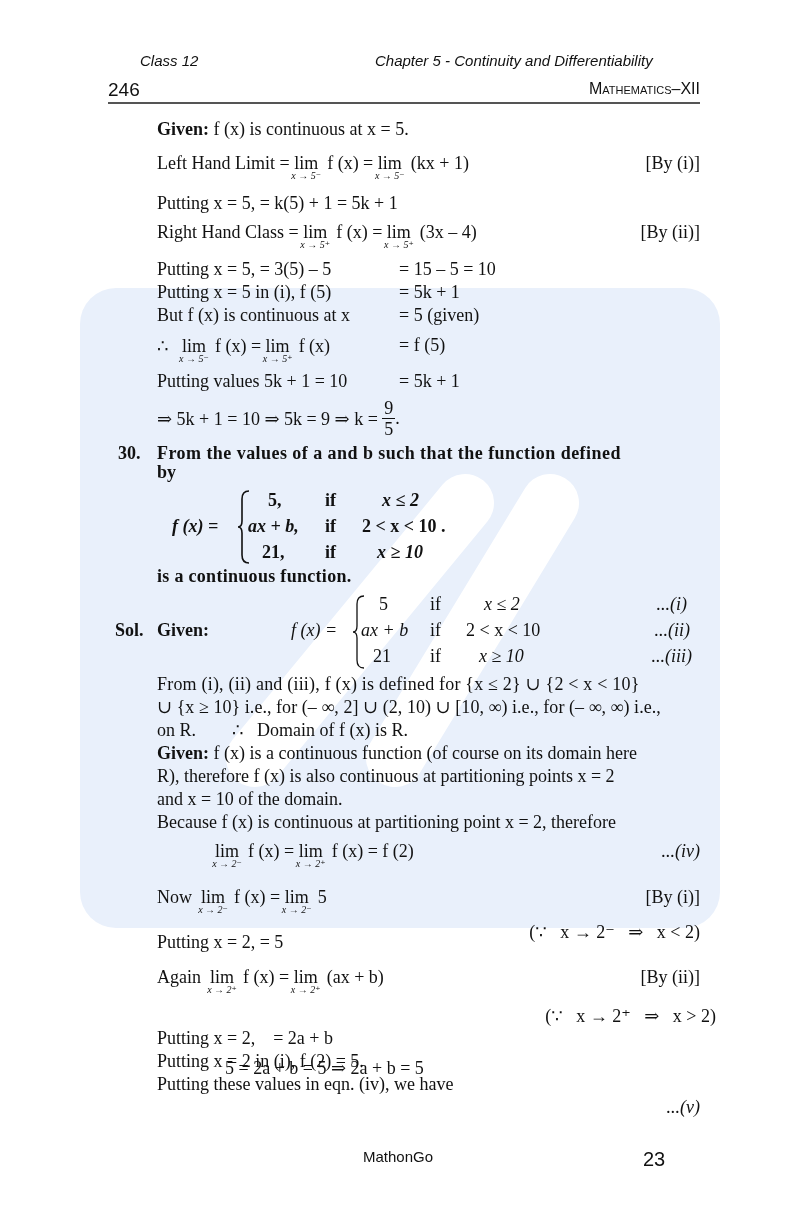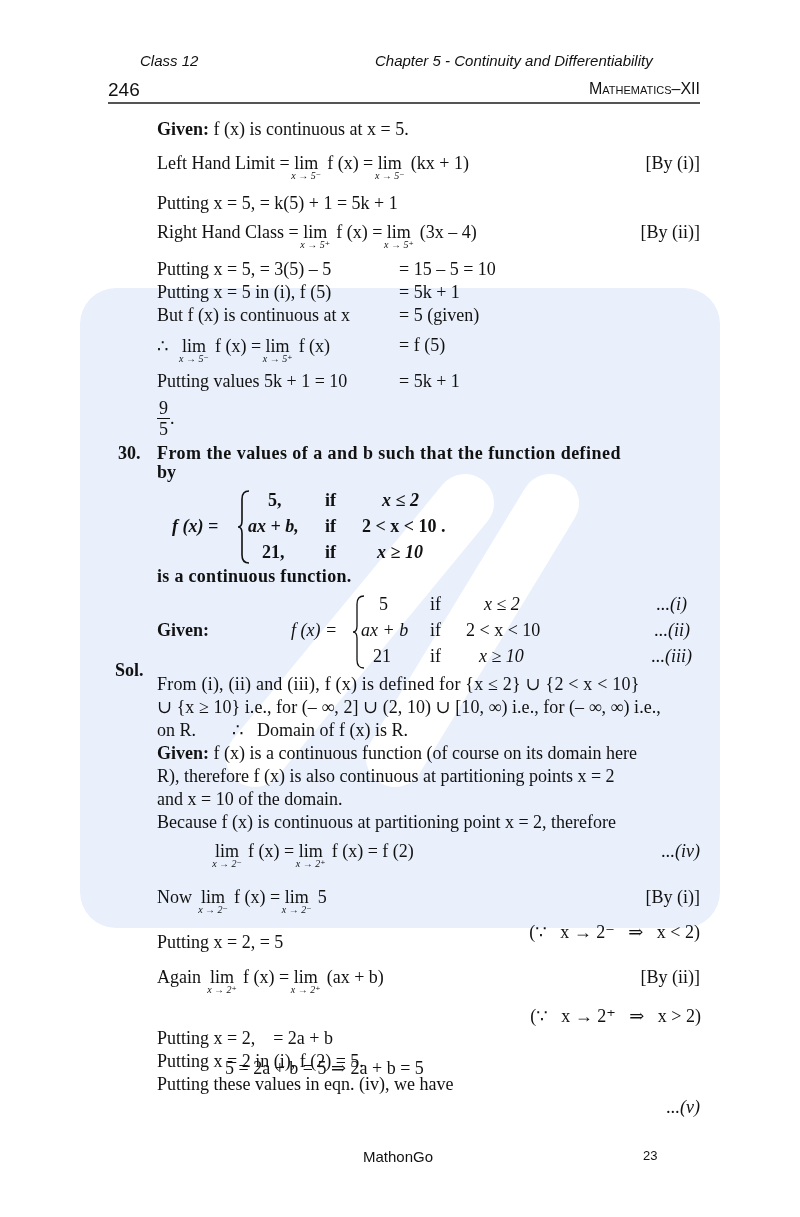--- a/index.html
+++ b/index.html
@@ -81,20 +81,21 @@
   &nbsp;<span>f (x) =</span>
   <span class="lim"><span>lim</span><span class="sub">x → 5⁺</span></span>
   &nbsp;<span>f (x)</span>
 </div>
 <div class="abs t" style="left:399px;top:335px;">= f (5)</div>
 
 <div class="abs t" style="left:157px;top:371px;">Putting values 5k + 1 = 10</div>
 <div class="abs t" style="left:399px;top:371px;">= 5k + 1</div>
 
 <div class="abs t" style="left:157px;top:398px;">
+  <span style="vertical-align:middle;">⇒  5k + 1 = 10  ⇒  5k = 9  ⇒  k =</span>
   <span class="frac"><span class="num">9</span><span>5</span></span><span style="vertical-align:middle;">.</span>
 </div>
 
 <div class="abs t b" style="left:118px;top:443px;">30.</div>
 <div class="abs t b" style="left:157px;top:443px;letter-spacing:0.45px;">From the values of a and b such that the function defined</div>
 <div class="abs t b" style="left:157px;top:462px;">by</div>
 
 <div class="abs t b" style="left:172px;top:516px;font-style:italic;">f (x) =</div>
 <svg class="brace" style="left:237px;top:489px;" width="14" height="76">
   <path d="M12 2 Q5 2 5 10 L5 32 Q5 38 1 38 Q5 38 5 44 L5 66 Q5 74 12 74" fill="none" stroke="#111" stroke-width="1.6"></path>
@@ -103,21 +104,21 @@
 <div class="abs t b" style="left:325px;top:490px;">if</div>
 <div class="abs t b" style="left:382px;top:490px;font-style:italic;">x ≤ 2</div>
 <div class="abs t b" style="left:248px;top:516px;font-style:italic;">ax + b,</div>
 <div class="abs t b" style="left:325px;top:516px;">if</div>
 <div class="abs t b" style="left:362px;top:516px;">2 &lt; x &lt; 10 .</div>
 <div class="abs t b" style="left:262px;top:542px;">21,</div>
 <div class="abs t b" style="left:325px;top:542px;">if</div>
 <div class="abs t b" style="left:377px;top:542px;font-style:italic;">x ≥ 10</div>
 <div class="abs t b" style="left:157px;top:566px;letter-spacing:0.3px;">is a continuous function.</div>
 
-<div class="abs t b" style="left:115px;top:620px;margin-top:40px;">Sol.</div>
+<div class="abs t b" style="left:115px;top:620px;">Sol.</div>
 <div class="abs t b" style="left:157px;top:620px;">Given:</div>
 <div class="abs t" style="left:291px;top:620px;font-style:italic;">f (x) =</div>
 <svg class="brace" style="left:352px;top:594px;" width="14" height="76">
   <path d="M12 2 Q5 2 5 10 L5 32 Q5 38 1 38 Q5 38 5 44 L5 66 Q5 74 12 74" fill="none" stroke="#111" stroke-width="1.3"></path>
 </svg>
 <div class="abs t" style="left:379px;top:594px;">5</div>
 <div class="abs t" style="left:430px;top:594px;">if</div>
 <div class="abs t" style="left:484px;top:594px;font-style:italic;">x ≤ 2</div>
 <div class="right t" style="right:113px;top:594px;font-style:italic;">...(i)</div>
 <div class="abs t" style="left:361px;top:620px;font-style:italic;">ax + b</div>
@@ -162,21 +163,21 @@
 
 <div class="abs t" style="left:157px;top:967px;">
   <span>Again</span>&nbsp;
   <span class="lim"><span>lim</span><span class="sub">x → 2⁺</span></span>
   &nbsp;<span>f (x) =</span>
   <span class="lim"><span>lim</span><span class="sub">x → 2⁺</span></span>
   &nbsp;<span>(ax + b)</span>
 </div>
 <div class="right t" style="right:100px;top:967px;">[By (ii)]</div>
 
-<div class="right t" style="right:99px;top:1005px;white-space:pre;">(∵   x → 2⁺   ⇒   x &gt; 2)</div>
+<div class="right t" style="right:84px;top:1005px;white-space:pre;">(∵   x → 2⁺   ⇒   x &gt; 2)</div>
 <div class="abs t" style="left:157px;top:1028px;white-space:pre;">Putting x = 2,    = 2a + b</div>
 <div class="abs t" style="left:157px;top:1051px;">Putting x = 2 in (i), f (2) = 5.</div>
 <div class="abs t" style="left:157px;top:1074px;">Putting these values in eqn. (iv), we have</div>
 <div class="abs t" style="left:225px;top:1057px;">5 = 2a + b = 5  ⇒  2a + b = 5</div>
 <div class="right t" style="right:100px;top:1097px;font-style:italic;">...(v)</div>
 
 <div class="abs sans" style="left:363px;top:1148px;font-size:15px;">MathonGo</div>
-<div class="abs sans" style="left:643px;top:1148px;font-size:13px;">23</div>
+<div class="abs sans" style="left:643px;top:1148px;font-size:20px;">23</div>
 
 </body></html>

